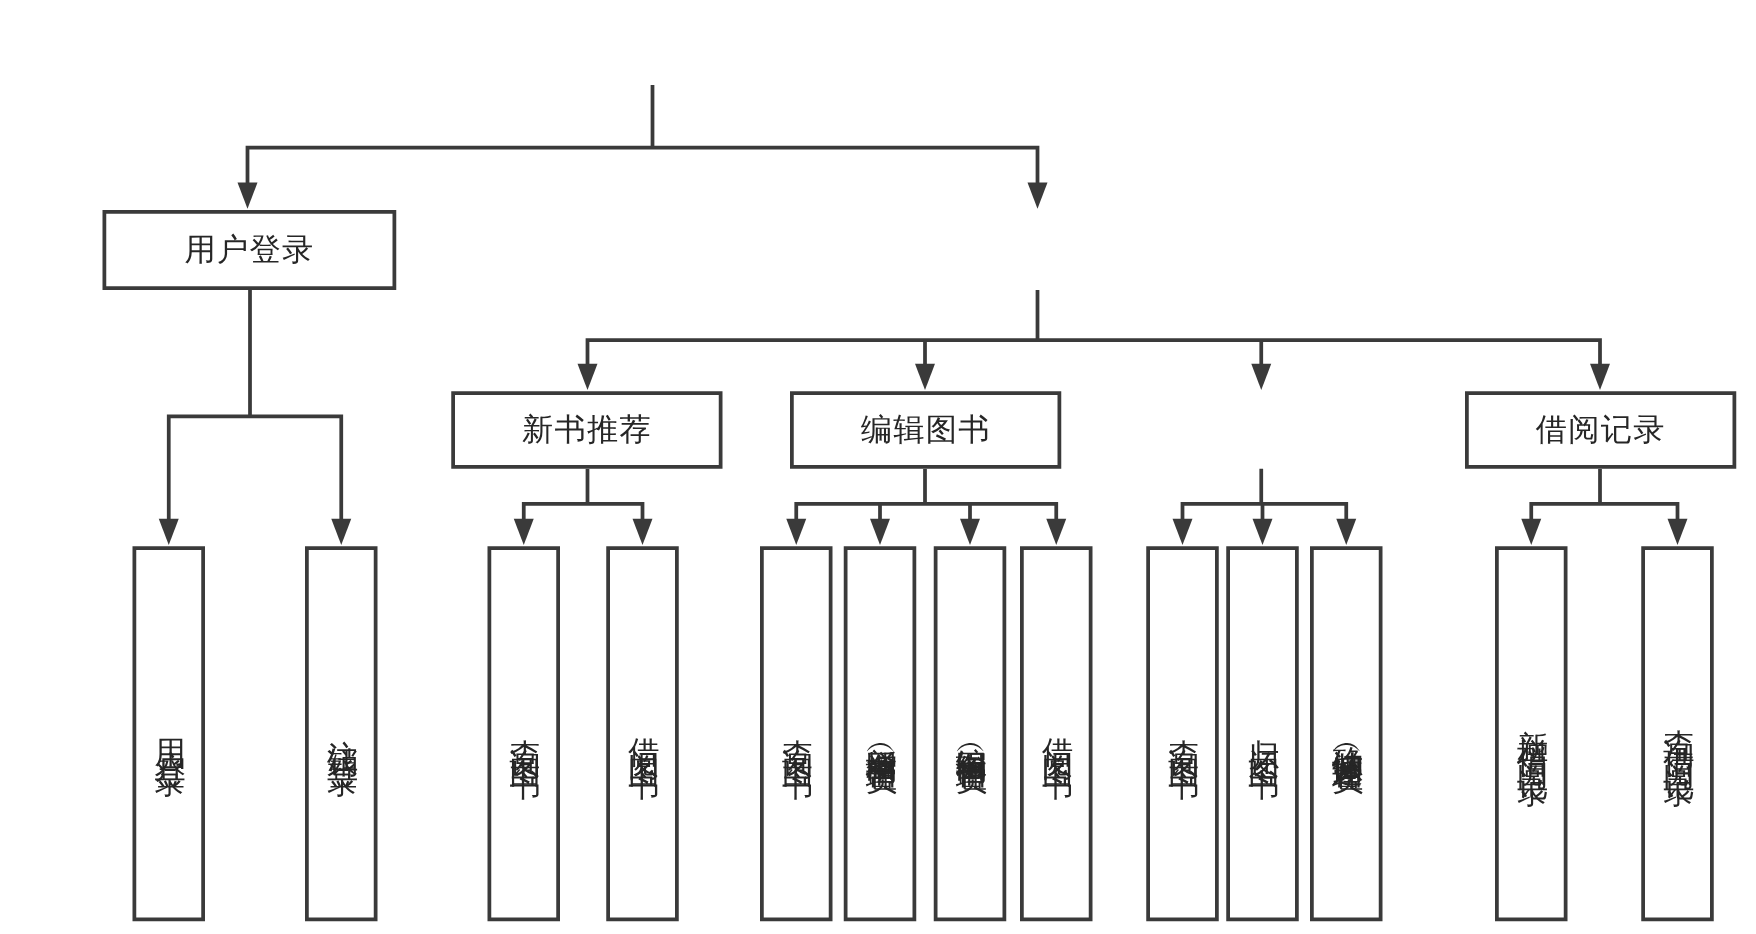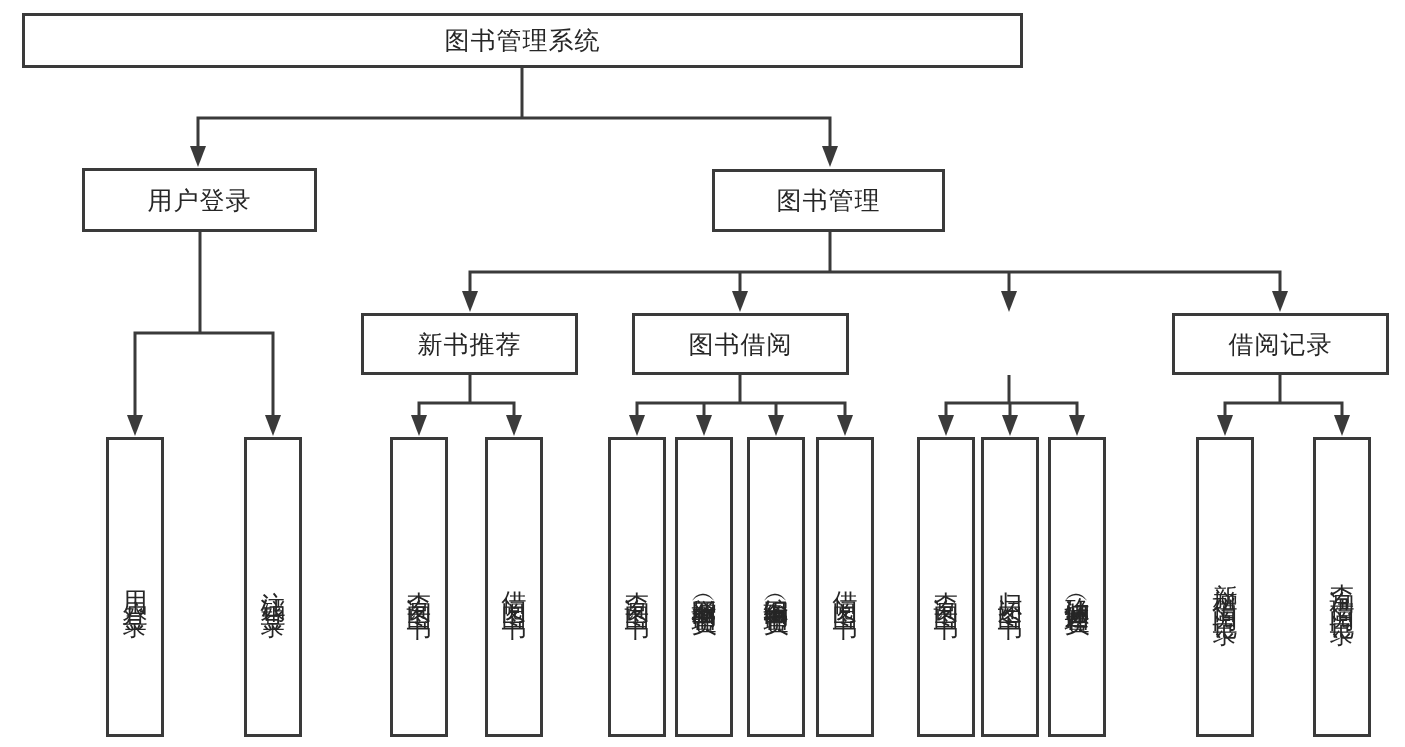--- a/index.html
+++ b/index.html
@@ -118,36 +118,30 @@
 
       <polygon points="938,415 954,415 946,436"></polygon>
       <polygon points="1002,415 1018,415 1010,436"></polygon>
       <polygon points="1069,415 1085,415 1077,436"></polygon>
 
       <polygon points="1217,415 1233,415 1225,436"></polygon>
       <polygon points="1334,415 1350,415 1342,436"></polygon>
     </g>
   </svg>
 
-  <div class="node h" style="left:22px; top:13px; width:1001px; height:55px;">
-    <span>图书管理系统</span>
-  </div>
 
   <div class="node h" style="left:82px; top:168px; width:235px; height:64px;">
     <span>用户登录</span>
-  </div>
-  <div class="node h" style="left:712px; top:169px; width:233px; height:63px;">
-    <span>图书管理</span>
   </div>
 
   <div class="node h" style="left:361px; top:313px; width:217px; height:62px;justify-content:center;">
     <span>新书推荐</span>
   </div>
   <div class="node h" style="left:632px; top:313px; width:217px; height:62px;">
-    <span>图书借阅</span>
+    <span>编辑图书</span>
   </div>
   <div class="node h" style="left:1172px; top:313px; width:217px; height:62px;">
     <span>借阅记录</span>
   </div>
 
   <div class="node v" style="left:106px; top:437px; width:58px; height:300px;">
     <span>用户登录</span>
   </div>
   <div class="node v" style="left:244px; top:437px; width:58px; height:300px;">
     <span>注销登录</span>

